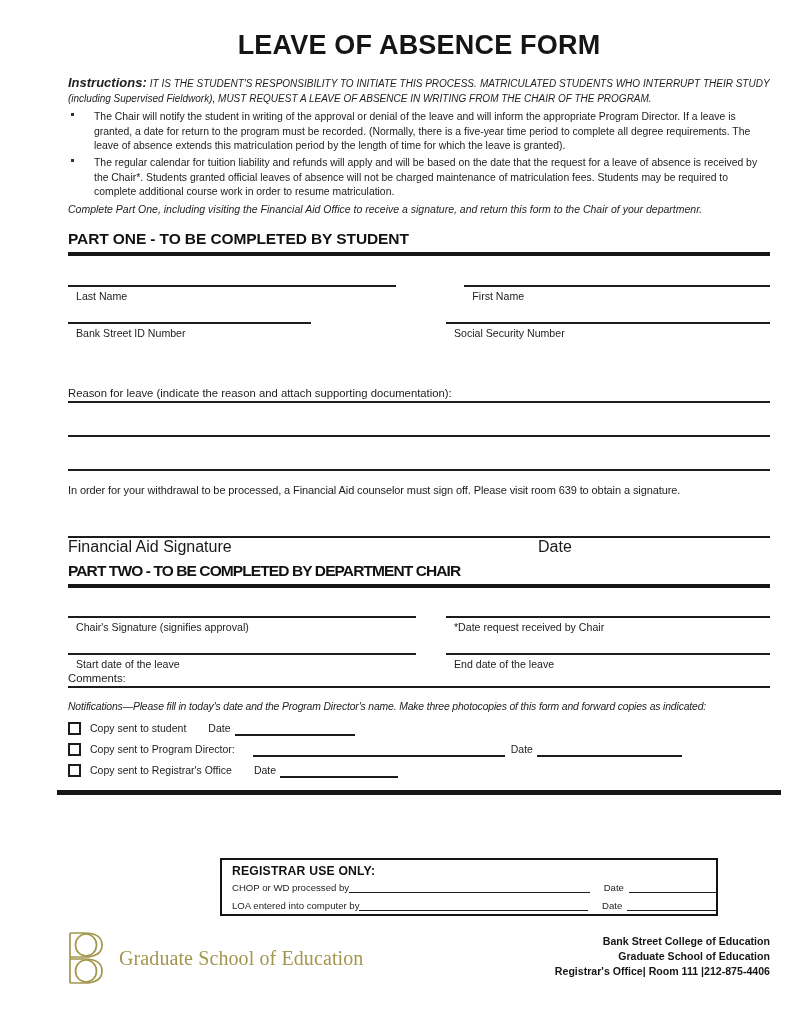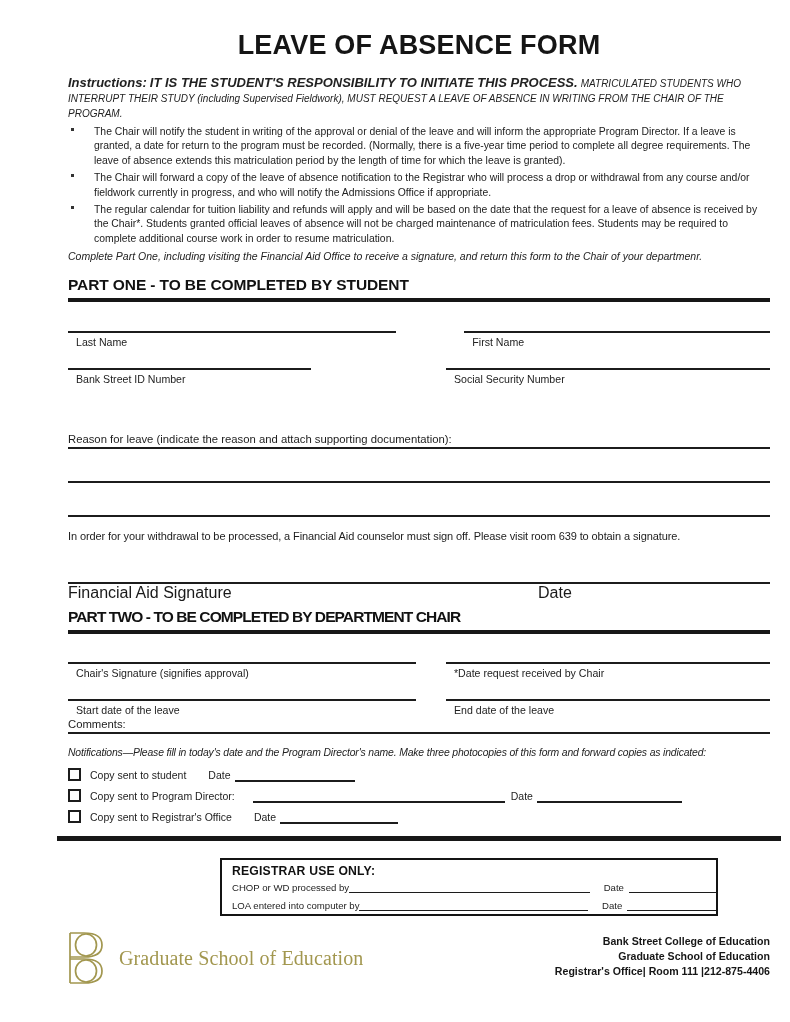--- a/index.html
+++ b/index.html
@@ -44,23 +44,23 @@
     font-style: italic;
     color: #222;
     text-align: left;
   }
   .instructions .lead-label {
     font-weight: bold;
     font-style: italic;
     font-size: 13px;
   }
   .instructions .lead-caps {
-    font-weight: bold;
-    font-style: italic;
-    font-size: 13px;
+    font-weight: normal;
+    font-style: italic;
+    font-size: 10px;
   }
   .instructions .rest-caps {
     font-style: italic;
     font-size: 10px;
   }
 
   .bullets {
     margin: 4px 44px 0 44px;
     padding: 0;
     list-style: none;
@@ -291,21 +291,20 @@
     <span class="rest-caps">MATRICULATED STUDENTS WHO INTERRUPT THEIR STUDY (including Supervised Fieldwork), MUST REQUEST A LEAVE OF ABSENCE IN WRITING FROM THE CHAIR OF THE PROGRAM.</span>
   </div>
 
   <ul class="bullets">
     <li>
       <span class="bullet-dot"></span>
       <span>The Chair will notify the student in writing of the approval or denial of the leave and will inform the appropriate Program Director. If a leave is granted, a date for return to the program must be recorded. (Normally, there is a five-year time period to complete all degree requirements. The leave of absence extends this matriculation period by the length of time for which the leave is granted).</span>
     </li>
     <li>
       <span class="bullet-dot"></span>
-      <span>The Chair will forward a copy of the leave of absence notification to the Registrar who will process a drop or withdrawal from any course and/or fieldwork currently in progress, and who will notify the Admissions Office if appropriate.</span>
     </li>
     <li>
       <span class="bullet-dot"></span>
       <span>The regular calendar for tuition liability and refunds will apply and will be based on the date that the request for a leave of absence is received by the Chair*. Students granted official leaves of absence will not be charged maintenance of matriculation fees. Students may be required to complete additional course work in order to resume matriculation.</span>
     </li>
   </ul>
 
   <div class="closing-note">Complete Part One, including visiting the Financial Aid Office to receive a signature, and return this form to the Chair of your departmenr.</div>
 
   <div class="part-header">

